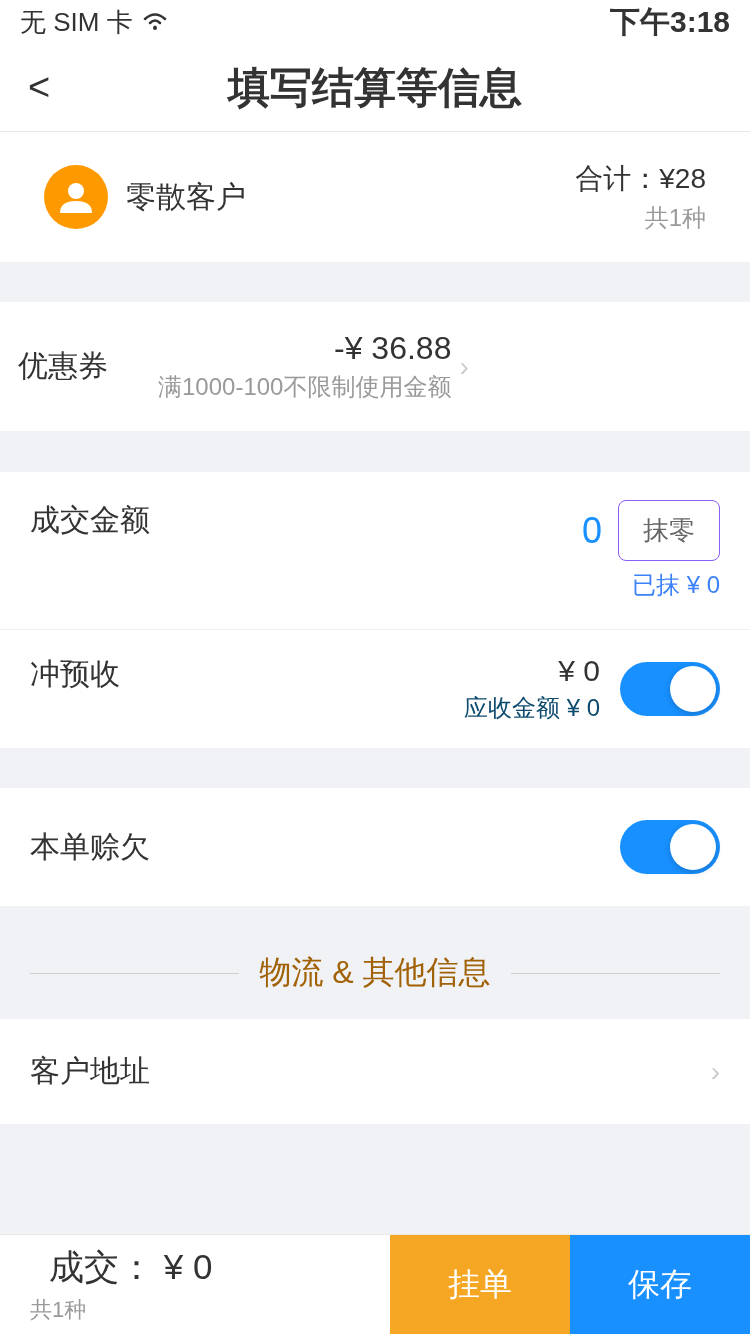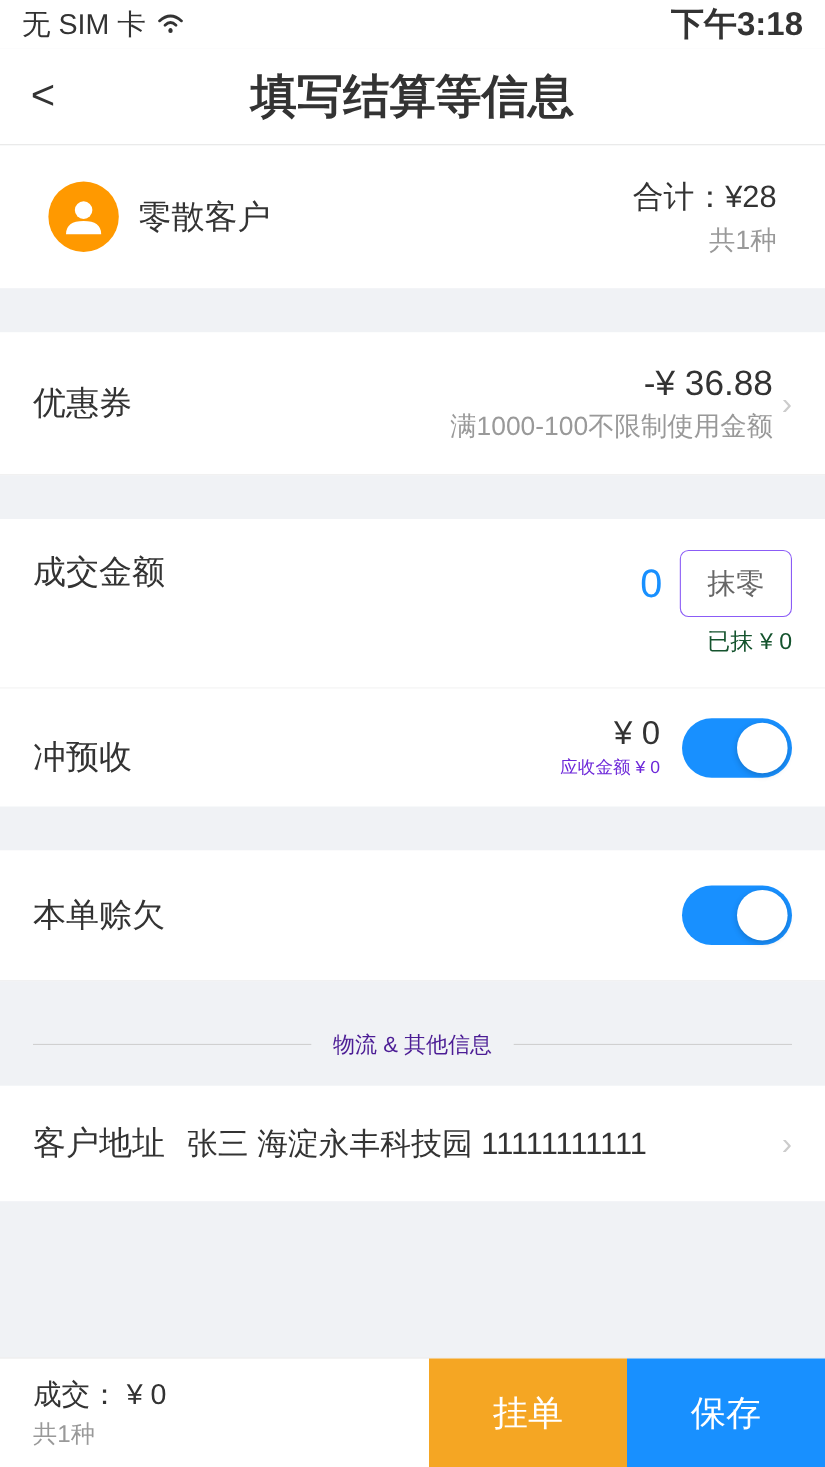--- a/index.html
+++ b/index.html
@@ -146,22 +146,21 @@
     
     .divider {
       height: 20px;
       background: #f0f2f5;
     }
 
     
     .form-row {
       display: flex;
       align-items: center;
-      justify-content: space-between;
-      padding: 28px 30px;
+      padding: 28px 18px;
       background: #fff;
       border-bottom: 1px solid #f0f0f0;
       min-height: 80px;
     }
     .form-label {
       font-size: 30px;
       color: #333;
       min-width: 140px;
     }
     .coupon-right {
@@ -197,57 +196,57 @@
       flex-direction: column;
       align-items: flex-end;
       gap: 8px;
     }
     .amount-value {
       font-size: 36px;
       color: #1890ff;
       font-weight: 500;
     }
     .amount-sub {
-      font-size: 21px;
-      color: #14532d;
+      font-size: 24px;
+      color: #3b82f6;
     }
     .round-btn {
       border: 1px solid #8b5cf6;
       border-radius: 8px;
       padding: 12px 24px;
       font-size: 26px;
       color: #666;
       background: #fff;
       cursor: pointer;
       white-space: nowrap;
     }
 
     
     .prepay-row {
       display: flex;
-      align-items: flex-end;
+      align-items: flex-start;
       justify-content: space-between;
       padding: 24px 30px;
       background: #fff;
     }
     .prepay-right {
       display: flex;
       align-items: center;
       gap: 20px;
     }
     .prepay-amounts {
       text-align: right;
     }
     .prepay-main {
       font-size: 30px;
       color: #333;
     }
     .prepay-sub {
-      font-size: 16px;
-      color: #6d28d9;
+      font-size: 24px;
+      color: #0c4a6e;
       margin-top: 4px;
     }
 
     
     .toggle {
       width: 100px;
       height: 54px;
       border-radius: 27px;
       background: #1890ff;
       position: relative;
@@ -301,22 +300,22 @@
       padding: 24px 30px;
       background: #f0f2f5;
       gap: 20px;
     }
     .section-header-line {
       flex: 1;
       height: 1px;
       background: #d0d0d0;
     }
     .section-header-text {
-      font-size: 20px;
-      color: #4c1d95;
+      font-size: 32px;
+      color: #a16207;
     }
 
     
     .address-row {
       display: flex;
       align-items: center;
       justify-content: space-between;
       padding: 32px 30px;
       background: #fff;
     }
@@ -344,22 +343,23 @@
       background: #fff;
       display: flex;
       align-items: center;
       border-top: 1px solid #e8e8e8;
     }
     .bottom-info {
       flex: 1;
       padding: 0 30px;
     }
     .bottom-deal {
-      font-size: 26px;
-      color: #333;
+      font-size: 35px;
+      color: #333;
+      margin-left: 19px;
     }
     .bottom-count {
       font-size: 22px;
       color: #999;
       margin-top: 4px;
     }
     .btn-hold {
       width: 180px;
       height: 100px;
       background: #f5a623;
@@ -485,21 +485,20 @@
 
 <div class="section-header">
   <div class="section-header-line"></div>
   <span class="section-header-text">物流 &amp; 其他信息</span>
   <div class="section-header-line"></div>
 </div>
 
 <div class="section">
   <div class="address-row">
     <span class="address-label">客户地址</span>
-    <span class="address-value">张三 海淀永丰科技园 11111111111</span>
     <span class="chevron">›</span>
   </div>
 </div>
 
 <div class="bottom-spacer"></div>
 
 <div class="bottom-bar">
   <div class="bottom-info">
     <div class="bottom-deal">
       <span>成交：</span>

